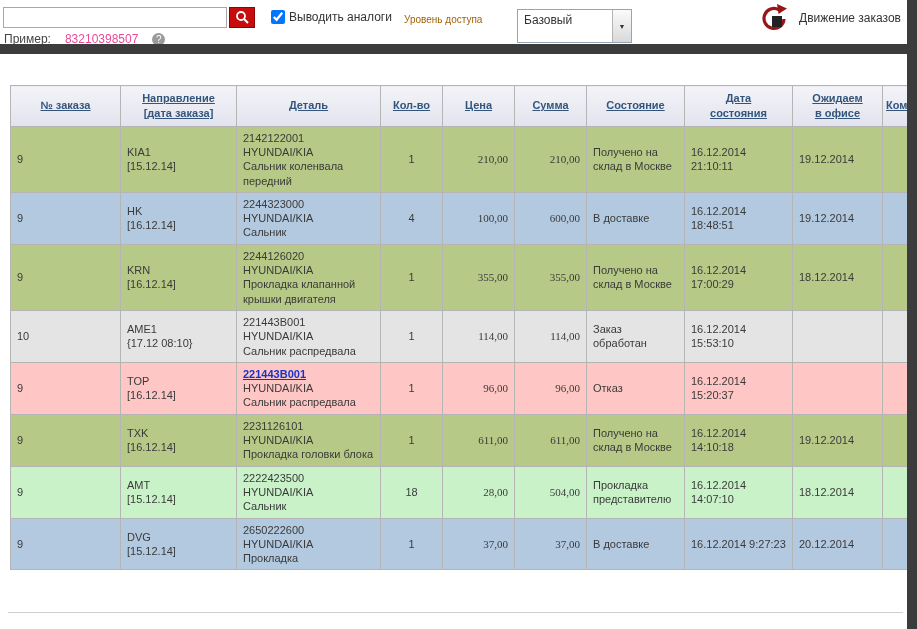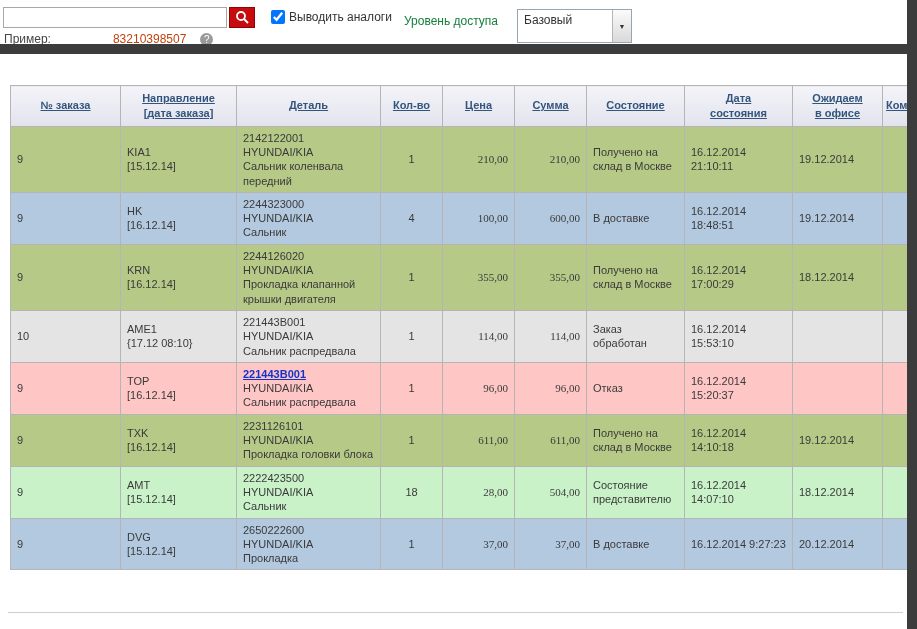--- a/index.html
+++ b/index.html
@@ -7,33 +7,33 @@
         font-family:"Liberation Sans","DejaVu Sans",sans-serif;color:#333;}
 
   
   .search-input{position:absolute;left:3px;top:7px;width:224px;height:21px;box-sizing:border-box;
         border:1px solid #a8a8a8;padding:2px 5px;font-size:12px;font-family:inherit;}
   .search-btn{position:absolute;left:229px;top:7px;width:26px;height:21px;box-sizing:border-box;
         background:#c60c0c;border:1px solid #8e0404;display:flex;align-items:center;justify-content:center;
         cursor:pointer;padding:0;}
   .chk-group{position:absolute;left:271px;top:10px;display:flex;align-items:center;gap:4px;font-size:12px;}
   .chk-group input{width:14px;height:14px;margin:0;}
-  .access-label{position:absolute;left:404px;top:14px;font-size:12px;color:#15803d;}
+  .access-label{position:absolute;left:404px;top:14px;font-size:10px;color:#a16207;}
   .select{position:absolute;left:517px;top:9px;width:115px;height:34px;box-sizing:border-box;
         background:#fff;border:1px solid #96a5b4;font-size:12px;cursor:pointer;}
   .select .val{position:absolute;left:6px;top:3px;}
   .select .arrow-box{position:absolute;right:0;top:0;bottom:0;width:18px;
         background:linear-gradient(#fbfbfb,#d9d9d9);border-left:1px solid #b5b5b5;
         display:flex;align-items:center;justify-content:center;font-size:7px;color:#333;}
   .movement{position:absolute;top:3px;right:16px;display:flex;align-items:center;gap:9px;
         font-size:12px;color:#333;cursor:pointer;}
 
   
   .example-row{position:absolute;left:4px;top:32px;font-size:12px;color:#444;display:flex;align-items:center;gap:14px;}
-  .example-link{color:#c2410c;text-decoration:underline;cursor:pointer;margin-left:48px;}
+  .example-link{color:#ec4899;text-decoration:underline;cursor:pointer;}
   .help-icon{display:inline-block;width:13px;height:13px;border-radius:50%;background:#9a9a9a;
         color:#fff;font-size:10px;line-height:13px;text-align:center;cursor:pointer;}
 
   
   .dark-bar{position:absolute;left:0;top:44px;width:100%;height:10px;background:#3c3c3c;z-index:4;}
   .dark-right{position:absolute;right:0;top:0;width:10px;height:100%;background:#3c3c3c;z-index:5;}
 
   
   .orders-table{position:absolute;left:10px;top:85px;width:898px;border-collapse:collapse;
         table-layout:fixed;font-size:11px;color:#3a3a3a;}
@@ -69,20 +69,28 @@
     <span>Выводить аналоги</span>
   </label>
 
   <span class="access-label">Уровень доступа</span>
 
   <div class="select">
     <span class="val">Базовый</span>
     <span class="arrow-box">▼</span>
   </div>
 
+  <div class="movement">
+    <svg width="32" height="30" viewBox="0 0 32 30">
+      <path d="M26 16 a10 10 0 1 1 -5 -9.2" fill="none" stroke="#981616" stroke-width="3.2"></path>
+      <path d="M19 1 l10 4.5 -8.5 5.5 z" fill="#981616"></path>
+      <rect x="14" y="13" width="10" height="11" fill="#222222"></rect>
+    </svg>
+    <span>Движение заказов</span>
+  </div>
 
   <div class="example-row">
     <span>Пример:</span>
     <a class="example-link">83210398507</a>
     <span class="help-icon">?</span>
   </div>
 
   <div class="dark-bar"></div>
   <div class="dark-right"></div>
 
@@ -231,21 +239,21 @@
       <div>AMT</div>
       <div>[15.12.14]</div>
     </td>
     <td class="c-detail">
       <div><span>2222423500</span> <span>HYUNDAI/KIA</span></div>
       <div>Сальник</div>
     </td>
     <td class="c-qty">18</td>
     <td class="c-price">28,00</td>
     <td class="c-sum">504,00</td>
-    <td class="c-status">Состояние представителю</td>
+    <td class="c-status">Прокладка представителю</td>
     <td class="c-sdate">16.12.2014 14:07:10</td>
     <td class="c-expect">18.12.2014</td>
     <td class="c-comment"></td>
   </tr>
         <tr style="background: rgb(179, 201, 224);">
     <td class="c-order">9</td>
     <td class="c-dir">
       <div>DVG</div>
       <div>[15.12.14]</div>
     </td>

